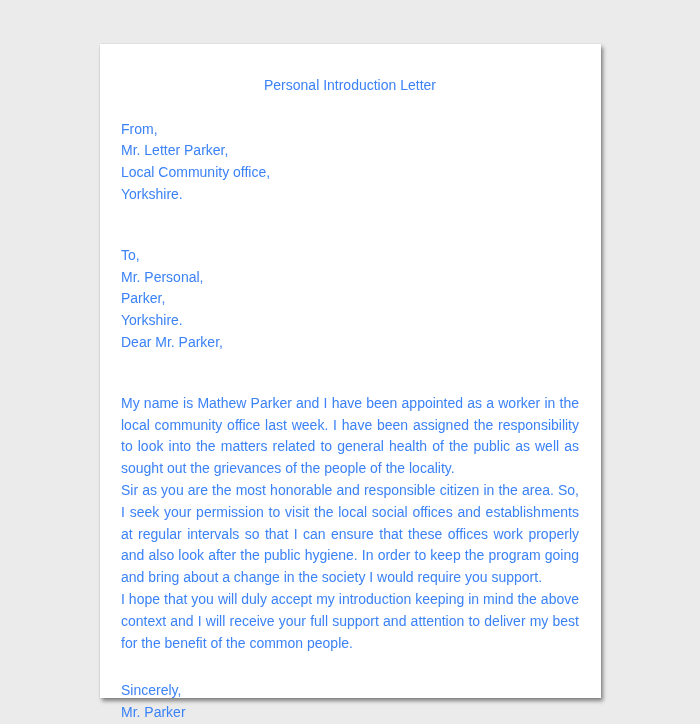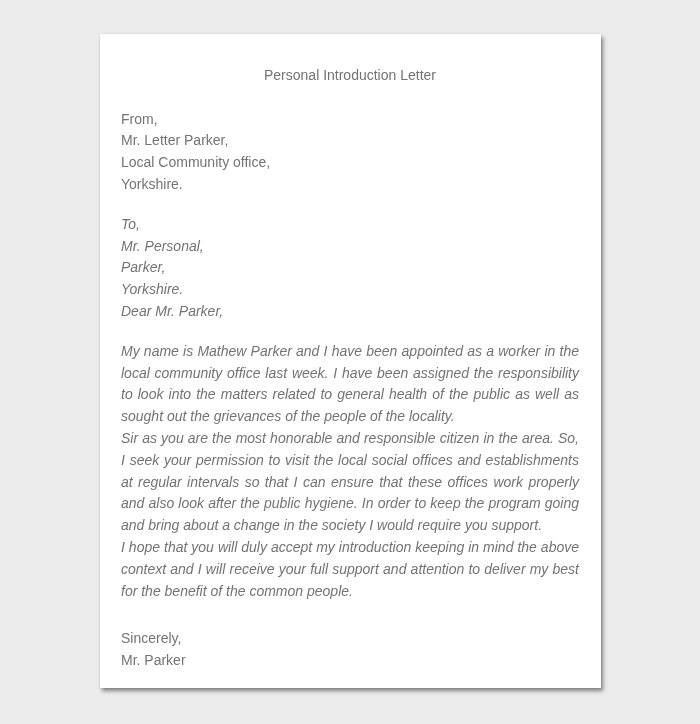--- a/index.html
+++ b/index.html
@@ -10,45 +10,44 @@
     width: 700px;
     height: 724px;
     background: #ebebeb;
     font-family: "Liberation Sans", sans-serif;
     overflow: hidden;
     position: relative;
   }
   .paper {
     position: absolute;
     left: 100px;
-    top: 34px;
+    top: 44px;
     width: 501px;
     height: 654px;
     box-sizing: border-box;
     background: #ffffff;
     padding: 31px 22px 0 21px;
-    color: #737373;
+    color: #3b82f6;
     font-size: 14px;
     line-height: 21.8px;
     box-shadow: 2px 3px 4px rgba(0,0,0,0.45), 0 0 1px rgba(0,0,0,0.18);
   }
   .title {
     margin: 0 0 21.8px 0;
     font-size: 14px;
     font-weight: 400;
     text-align: center;
     line-height: 21.8px;
   }
   .block {
     margin: 0;
   }
   .to-block,
   .body-block {
-    margin-top: 18px;
-    font-style: italic;
+    margin-top: 39px;
   }
   .closing-block {
     margin-top: 26px;
   }
   .line {
     white-space: pre;
   }
   .para {
     margin: 0;
     text-align: justify;

